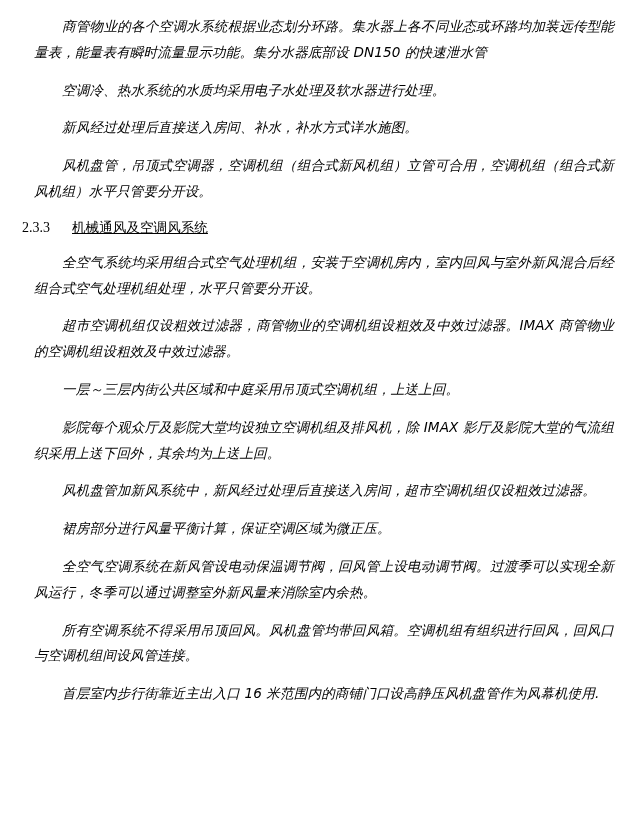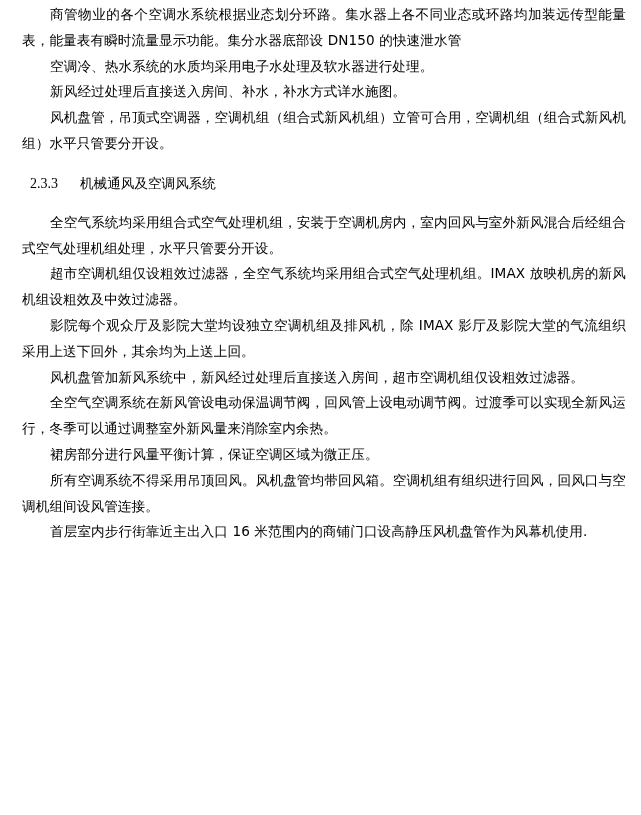--- a/index.html
+++ b/index.html
@@ -15,54 +15,57 @@
       font-family: "DejaVu Sans", sans-serif;
       color: #000000;
     }
     .doc {
       position: absolute;
       left: 22px;
       top: 2px;
       width: 604px;
     }
     .para {
-      margin: 0;
+      margin: 12px;
       font-size: 13.6px;
       line-height: 25.8px;
       text-indent: 28px;
       text-align: justify;
       text-align-last: left;
       letter-spacing: 0.1px;
       word-break: break-all;
+      font-style: italic;
     }
     .heading {
-      margin: 8px;
+      margin: 0;
       font-size: 13.6px;
-      line-height: 36px;
+      line-height: 21px;
       font-family: "DejaVu Serif", serif;
+      text-decoration: underline;
     }
     .heading .num {
       display: inline-block;
       width: 50px;
       font-family: "Liberation Serif", serif;
       font-size: 14px;
     }
   </style>
 </head>
 <body>
 
 <div class="doc">
   <p class="para">商管物业的各个空调水系统根据业态划分环路。集水器上各不同业态或环路均加装远传型能量表，能量表有瞬时流量显示功能。集分水器底部设 DN150 的快速泄水管</p>
   <p class="para">空调冷、热水系统的水质均采用电子水处理及软水器进行处理。</p>
   <p class="para">新风经过处理后直接送入房间、补水，补水方式详水施图。</p>
   <p class="para">风机盘管，吊顶式空调器，空调机组（组合式新风机组）立管可合用，空调机组（组合式新风机组）水平只管要分开设。</p>
 
   <p class="heading"><span class="num">2.3.3</span><span>机械通风及空调风系统</span></p>
 
   <p class="para">全空气系统均采用组合式空气处理机组，安装于空调机房内，室内回风与室外新风混合后经组合式空气处理机组处理，水平只管要分开设。</p>
-  <p class="para">超市空调机组仅设粗效过滤器，全空气系统均采用组合式空气处理机组。IMAX 放映机房的新风机组设粗效及中效过滤器。</p>
+  <p class="para">超市空调机组仅设粗效过滤器，商管物业的空调机组设粗效及中效过滤器。IMAX 商管物业的空调机组设粗效及中效过滤器。</p>
+  <p class="para">一层～三层内街公共区域和中庭采用吊顶式空调机组，上送上回。</p>
   <p class="para">影院每个观众厅及影院大堂均设独立空调机组及排风机，除 IMAX 影厅及影院大堂的气流组织采用上送下回外，其余均为上送上回。</p>
   <p class="para">风机盘管加新风系统中，新风经过处理后直接送入房间，超市空调机组仅设粗效过滤器。</p>
+  <p class="para">裙房部分进行风量平衡计算，保证空调区域为微正压。</p>
   <p class="para">全空气空调系统在新风管设电动保温调节阀，回风管上设电动调节阀。过渡季可以实现全新风运行，冬季可以通过调整室外新风量来消除室内余热。</p>
-  <p class="para">裙房部分进行风量平衡计算，保证空调区域为微正压。</p>
   <p class="para">所有空调系统不得采用吊顶回风。风机盘管均带回风箱。空调机组有组织进行回风，回风口与空调机组间设风管连接。</p>
   <p class="para">首层室内步行街靠近主出入口 16 米范围内的商铺门口设高静压风机盘管作为风幕机使用.</p>
 </div>
 
 </body></html>

